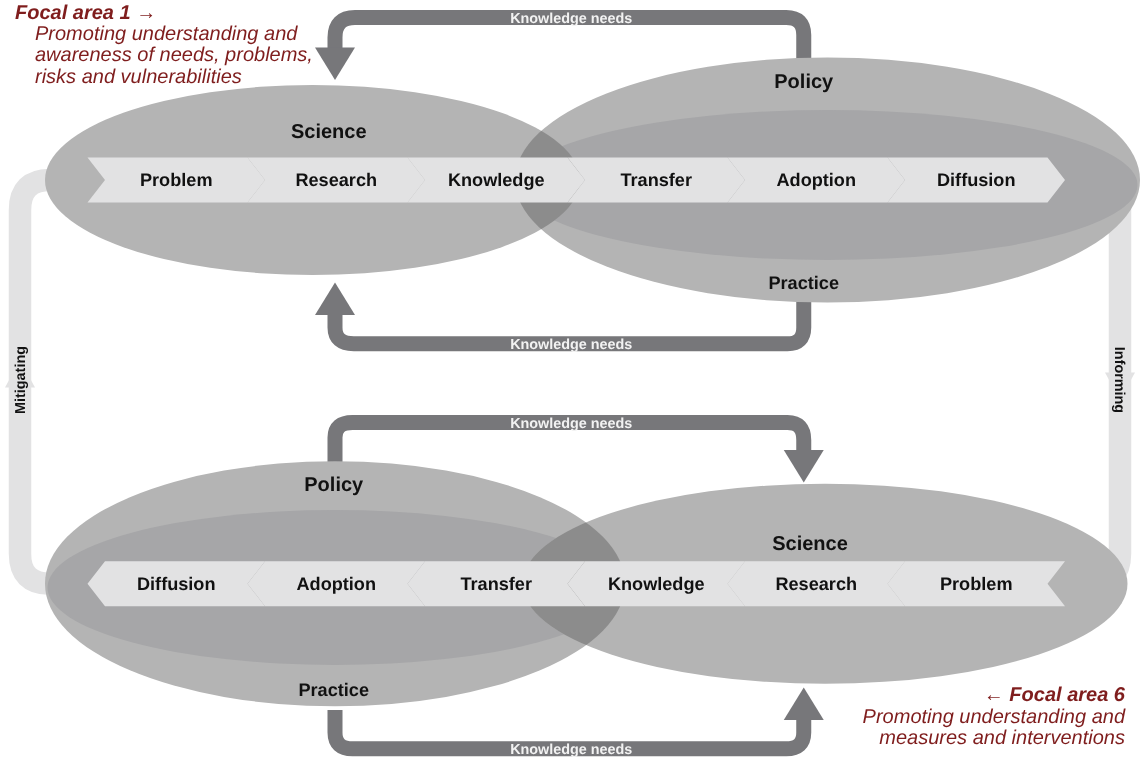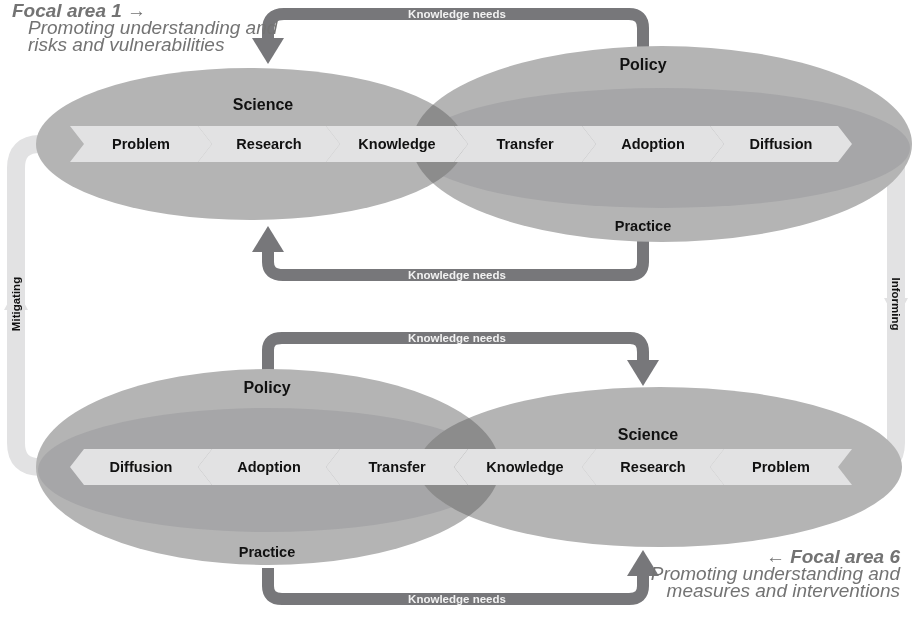--- a/index.html
+++ b/index.html
@@ -3,21 +3,21 @@
 <meta charset="utf-8">
 <style>
   html, body { margin: 0; padding: 0; background: #ffffff; }
   body { width: 912px; height: 617px; position: relative; overflow: hidden; font-family: "Liberation Sans", sans-serif; }
   svg { position: absolute; left: 0; top: 0; }
   .lbl { font-family: "Liberation Sans", sans-serif; font-weight: bold; fill: #111; }
   .chev { font-size: 14.5px; }
   .ell { font-size: 16px; }
   .need { font-size: 11.5px; fill: #f2f2f2; }
   .side { font-size: 11.5px; }
-  .focal { position: absolute; font-family: "Liberation Sans", sans-serif; font-size: 19px; line-height: 17px; color: #737373; }
+  .focal { position: absolute; font-family: "Liberation Sans", sans-serif; font-size: 16px; line-height: 17px; color: #7f1d1d; }
   .focal .t { font-weight: bold; font-style: italic; }
   .focal .d { font-style: italic; margin-left: 16px; }
   #focal1 { left: 12px; top: 2px; text-align: left; }
   #focal2 { right: 12px; top: 548px; text-align: right; }
 </style>
 </head>
 <body>
 
 <svg width="912" height="617" viewBox="0 0 912 617">
 
@@ -105,20 +105,21 @@
     <text class="lbl need" x="457" y="603" text-anchor="middle">Knowledge needs</text>
   </g>
 
   <text class="lbl side" transform="translate(20,304) rotate(-90)" text-anchor="middle">Mitigating</text>
   <text class="lbl side" transform="translate(892,304) rotate(90)" text-anchor="middle">Informing</text>
 </svg>
 
 <div class="focal" id="focal1">
   <div class="t">Focal area 1 →</div>
   <div class="d">Promoting understanding and</div>
+  <div class="d">awareness of needs, problems,</div>
   <div class="d">risks and vulnerabilities</div>
 </div>
 
 <div class="focal" id="focal2">
   <div class="t">← Focal area 6</div>
   <div class="d">Promoting understanding and</div>
   <div class="d">measures and interventions</div>
 </div>
 
 </body></html>

